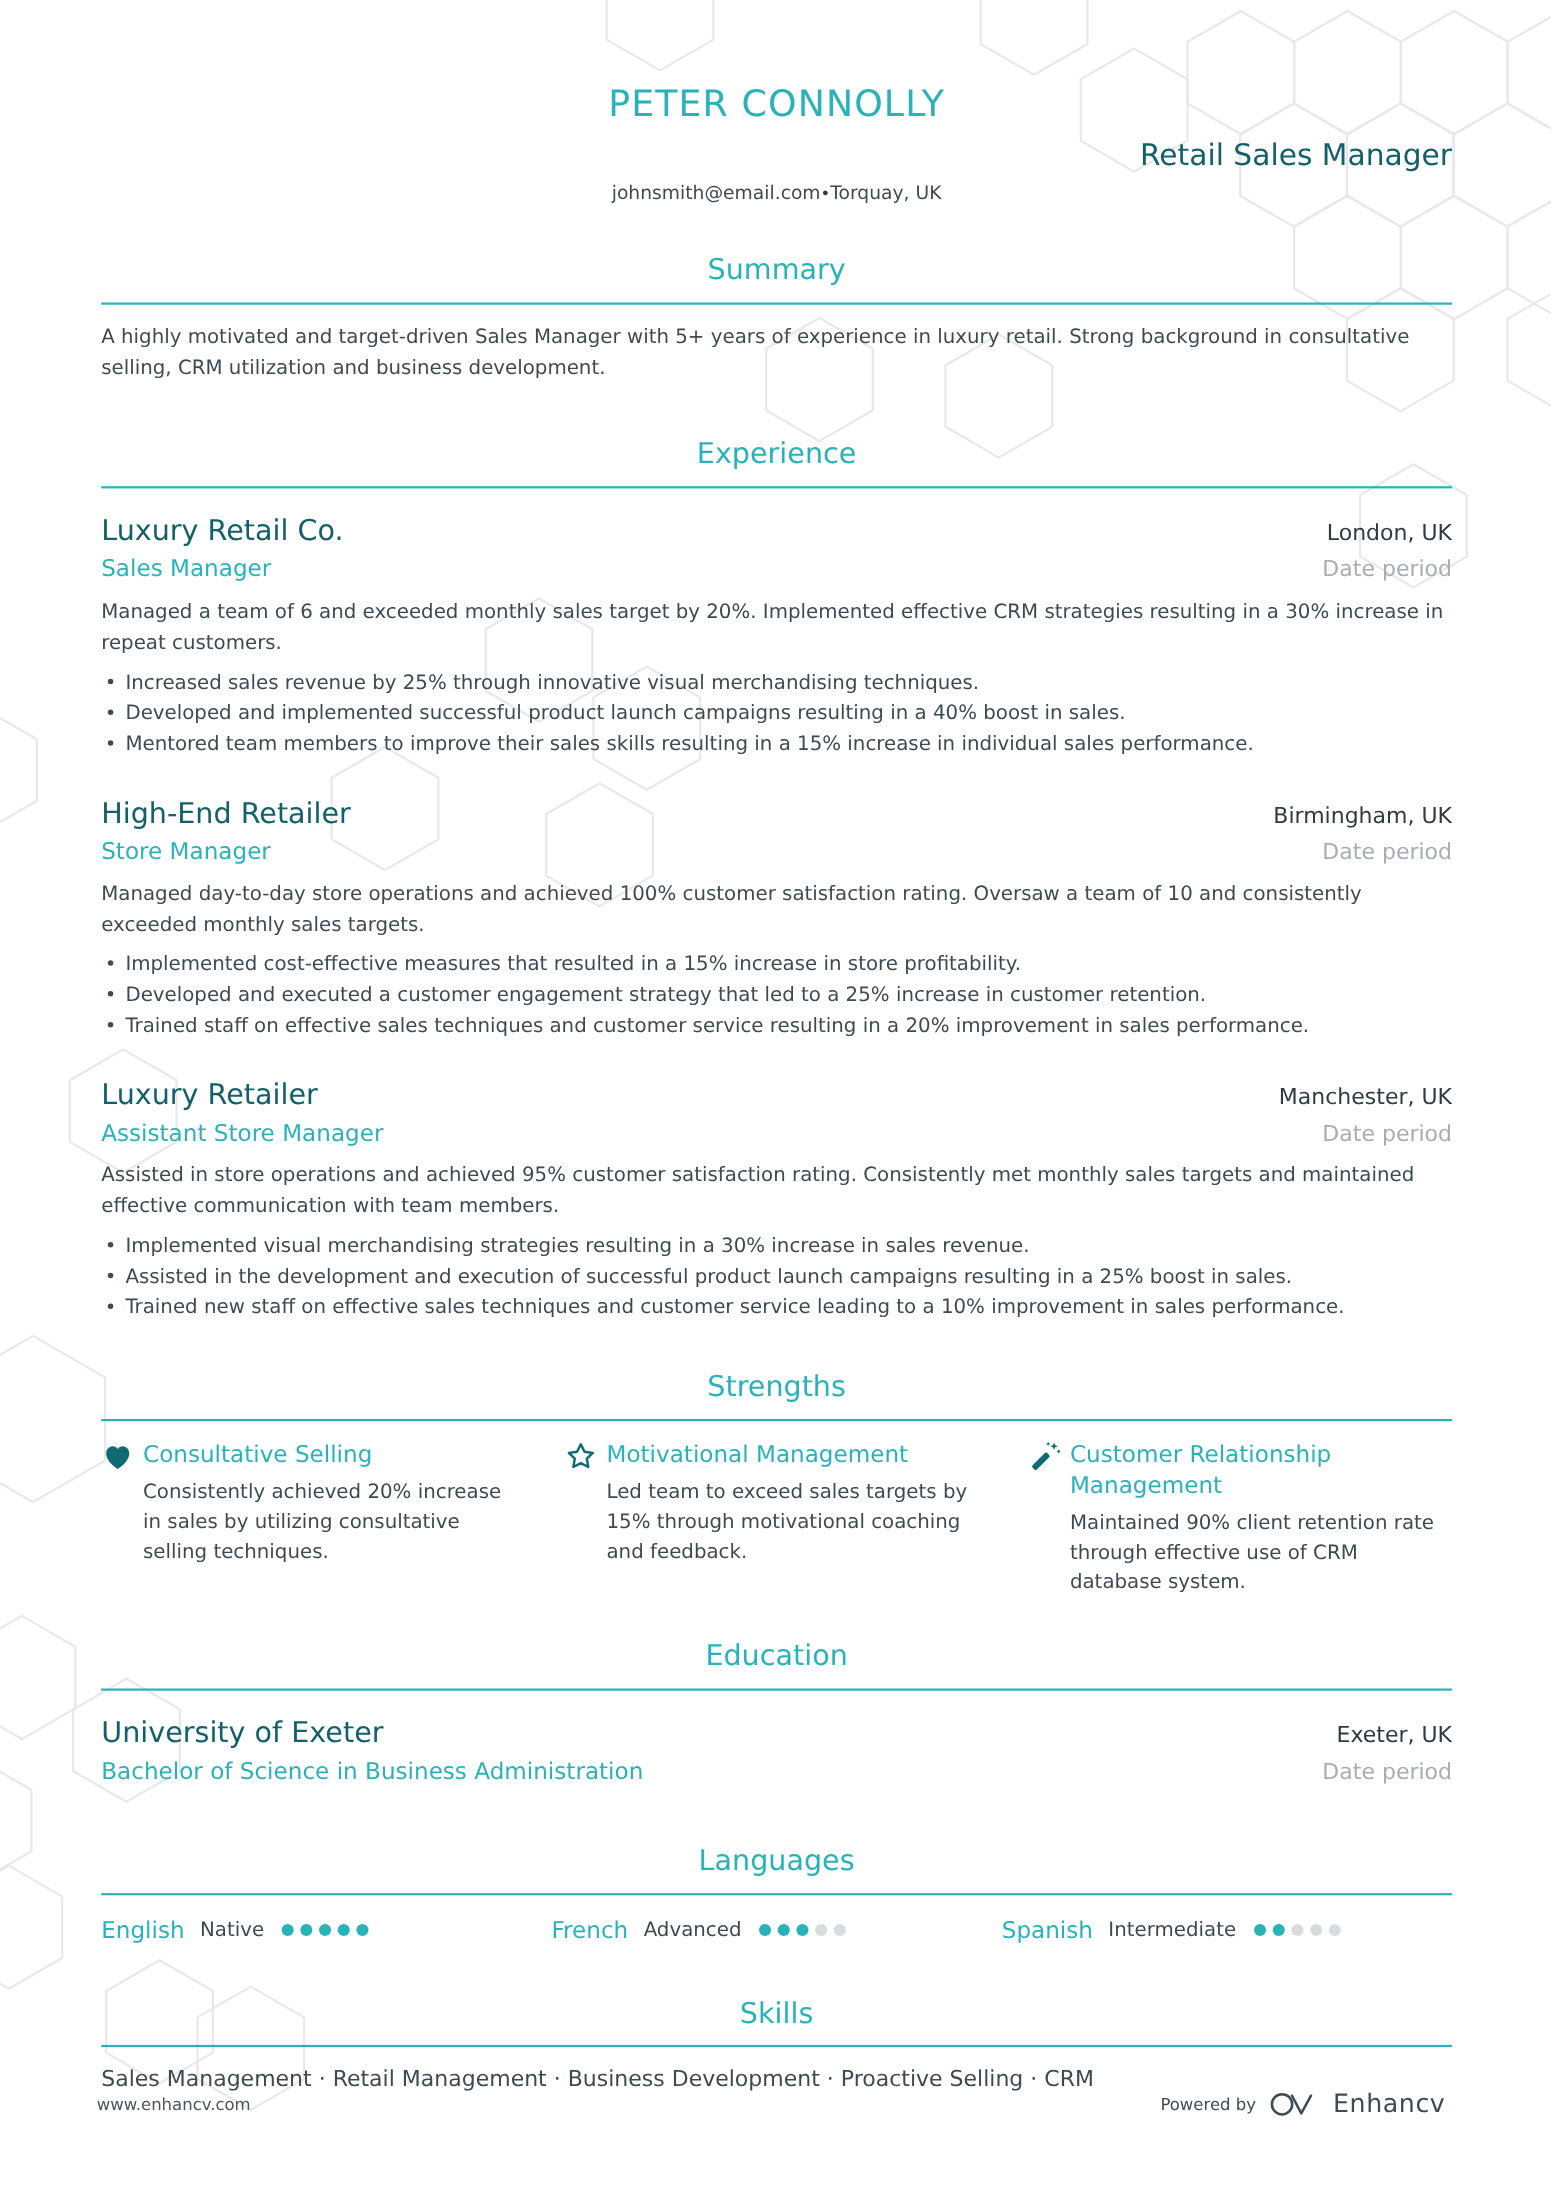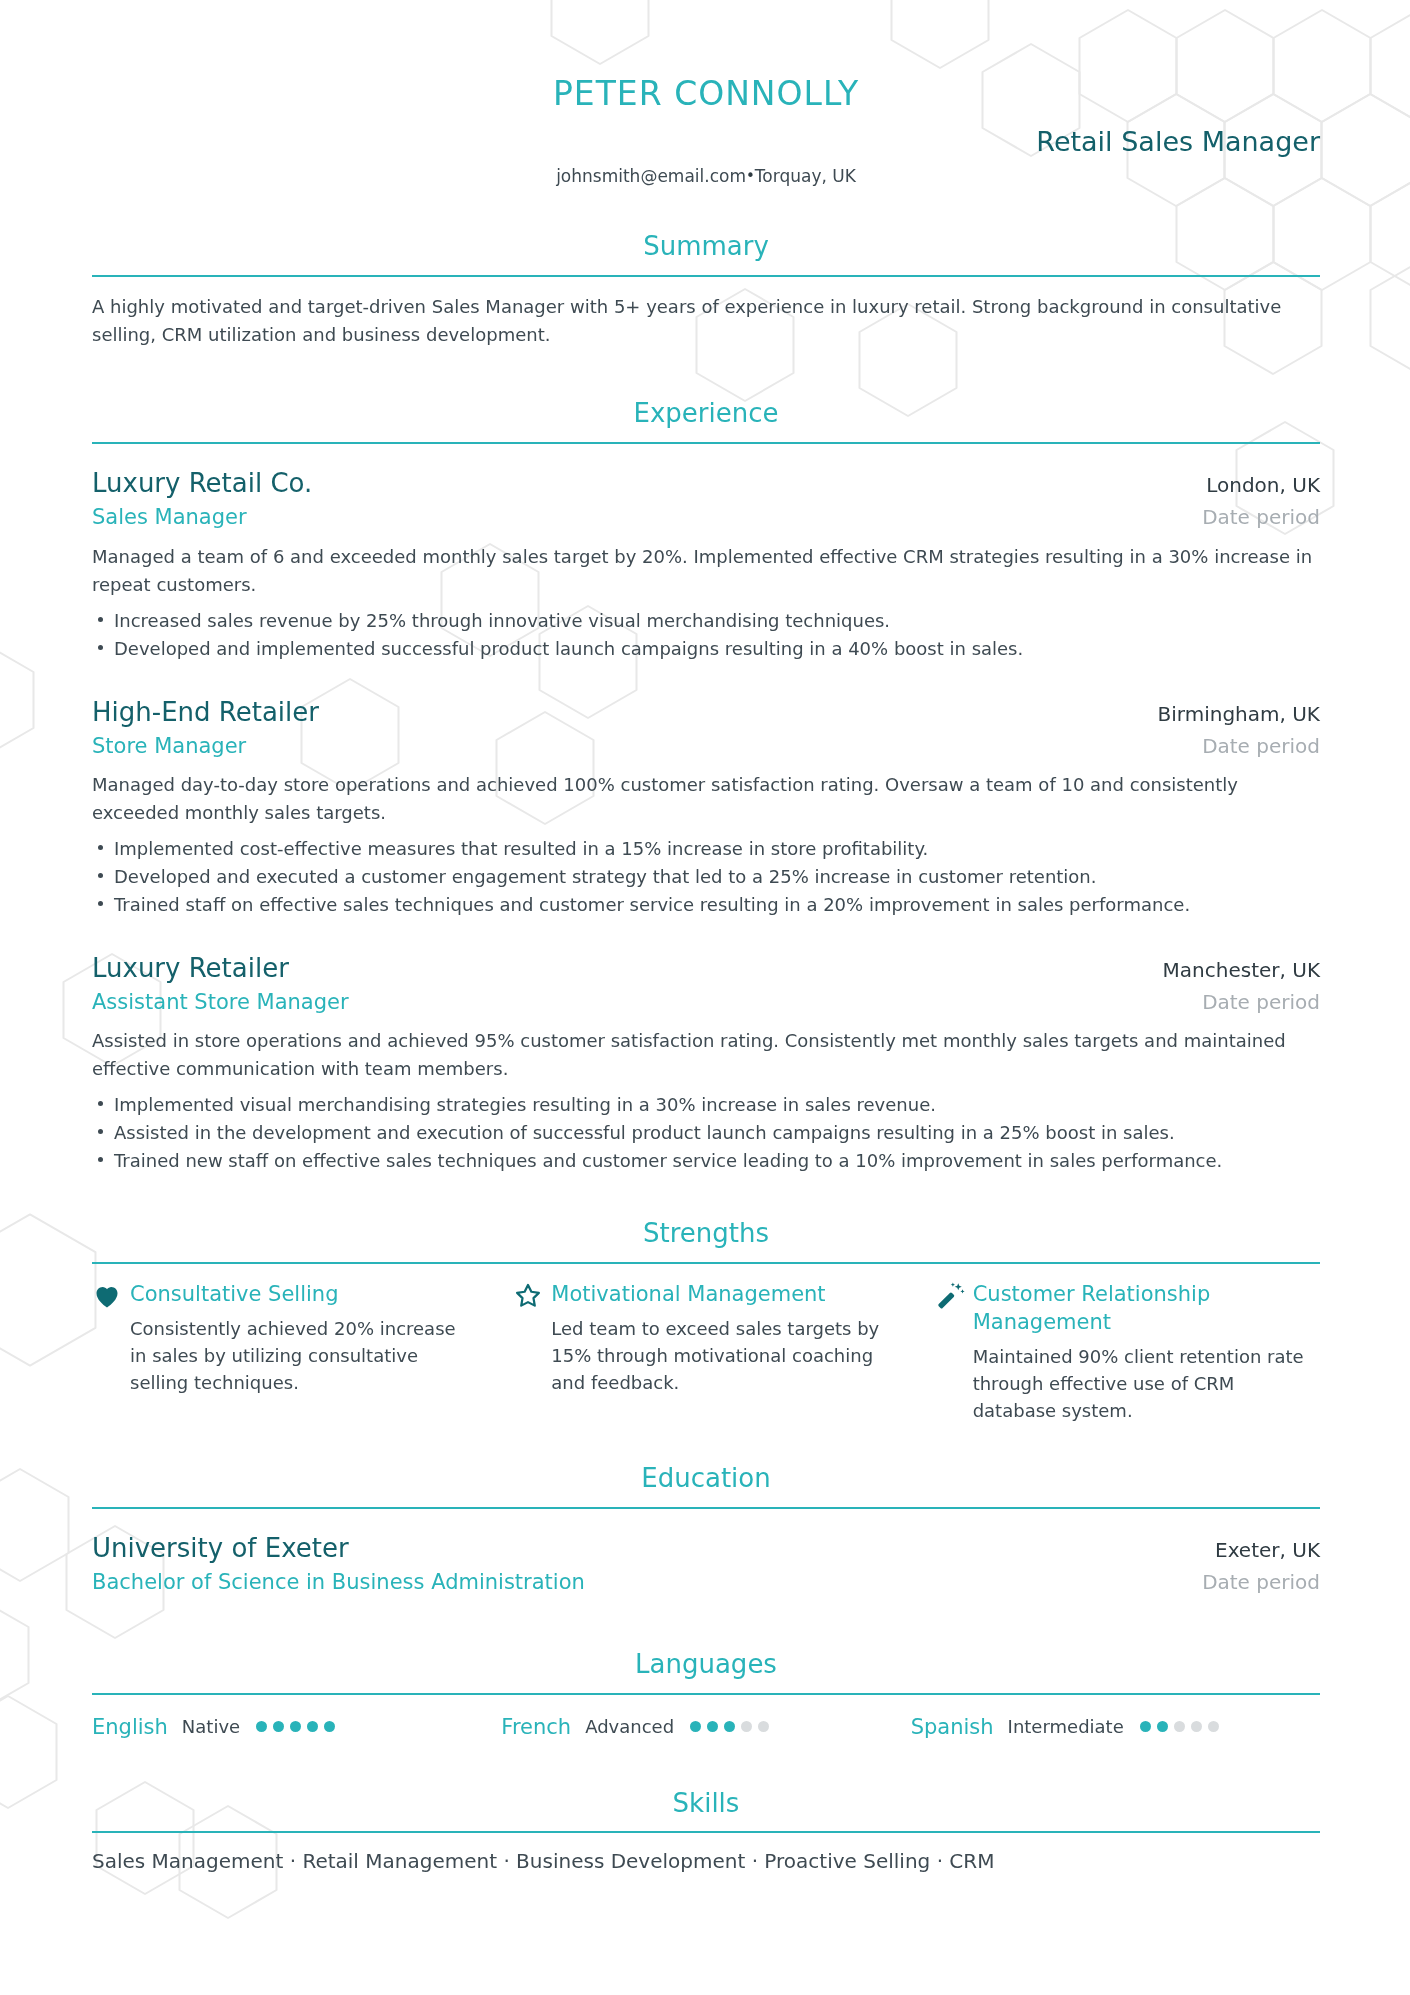--- a/index.html
+++ b/index.html
@@ -140,20 +140,21 @@
       <div class="job-loc">London, UK</div>
     </div>
     <div class="job-row row2">
       <div class="position">Sales Manager</div>
       <div class="date">Date period</div>
     </div>
     <p class="job-desc">Managed a team of 6 and exceeded monthly sales target by 20%. Implemented effective CRM strategies resulting in a 30% increase in repeat customers.</p>
     <ul class="bullets">
               <li>Increased sales revenue by 25% through innovative visual merchandising techniques.</li>
               <li>Developed and implemented successful product launch campaigns resulting in a 40% boost in sales.</li>
+              <li>Mentored team members to improve their sales skills resulting in a 15% increase in individual sales performance.</li>
             </ul>
   </article>
 
   <article class="job">
     <div class="job-row">
       <h3 class="company">High-End Retailer</h3>
       <div class="job-loc">Birmingham, UK</div>
     </div>
     <div class="job-row row2">
       <div class="position">Store Manager</div>
@@ -281,13 +282,26 @@
 </div>
     </section>
 
     <section class="sec-skills">
       <h2 class="sec-head">Skills</h2>
       <div class="skills-line" id="skills-line">Sales Management · Retail Management · Business Development · Proactive Selling · CRM</div>
     </section>
 
   </div>
 
+  <footer class="footer">
+    <div class="site">www.enhancv.com</div>
+    <div class="powered">
+      <span class="powered-label">Powered by</span>
+      <span class="logo">
+        <svg viewBox="0 0 46 26" width="46" height="26" fill="none" stroke="#3f4b54" stroke-width="2.3">
+          <circle cx="11.5" cy="13" r="9.2"></circle>
+          <path d="M20.5 5.2 L29 21.2 L37.8 5.2" stroke-linecap="round" stroke-linejoin="round"></path>
+        </svg>
+      </span>
+      <span class="brand">Enhancv</span>
+    </div>
+  </footer>
 </div>
 
 </body></html>

